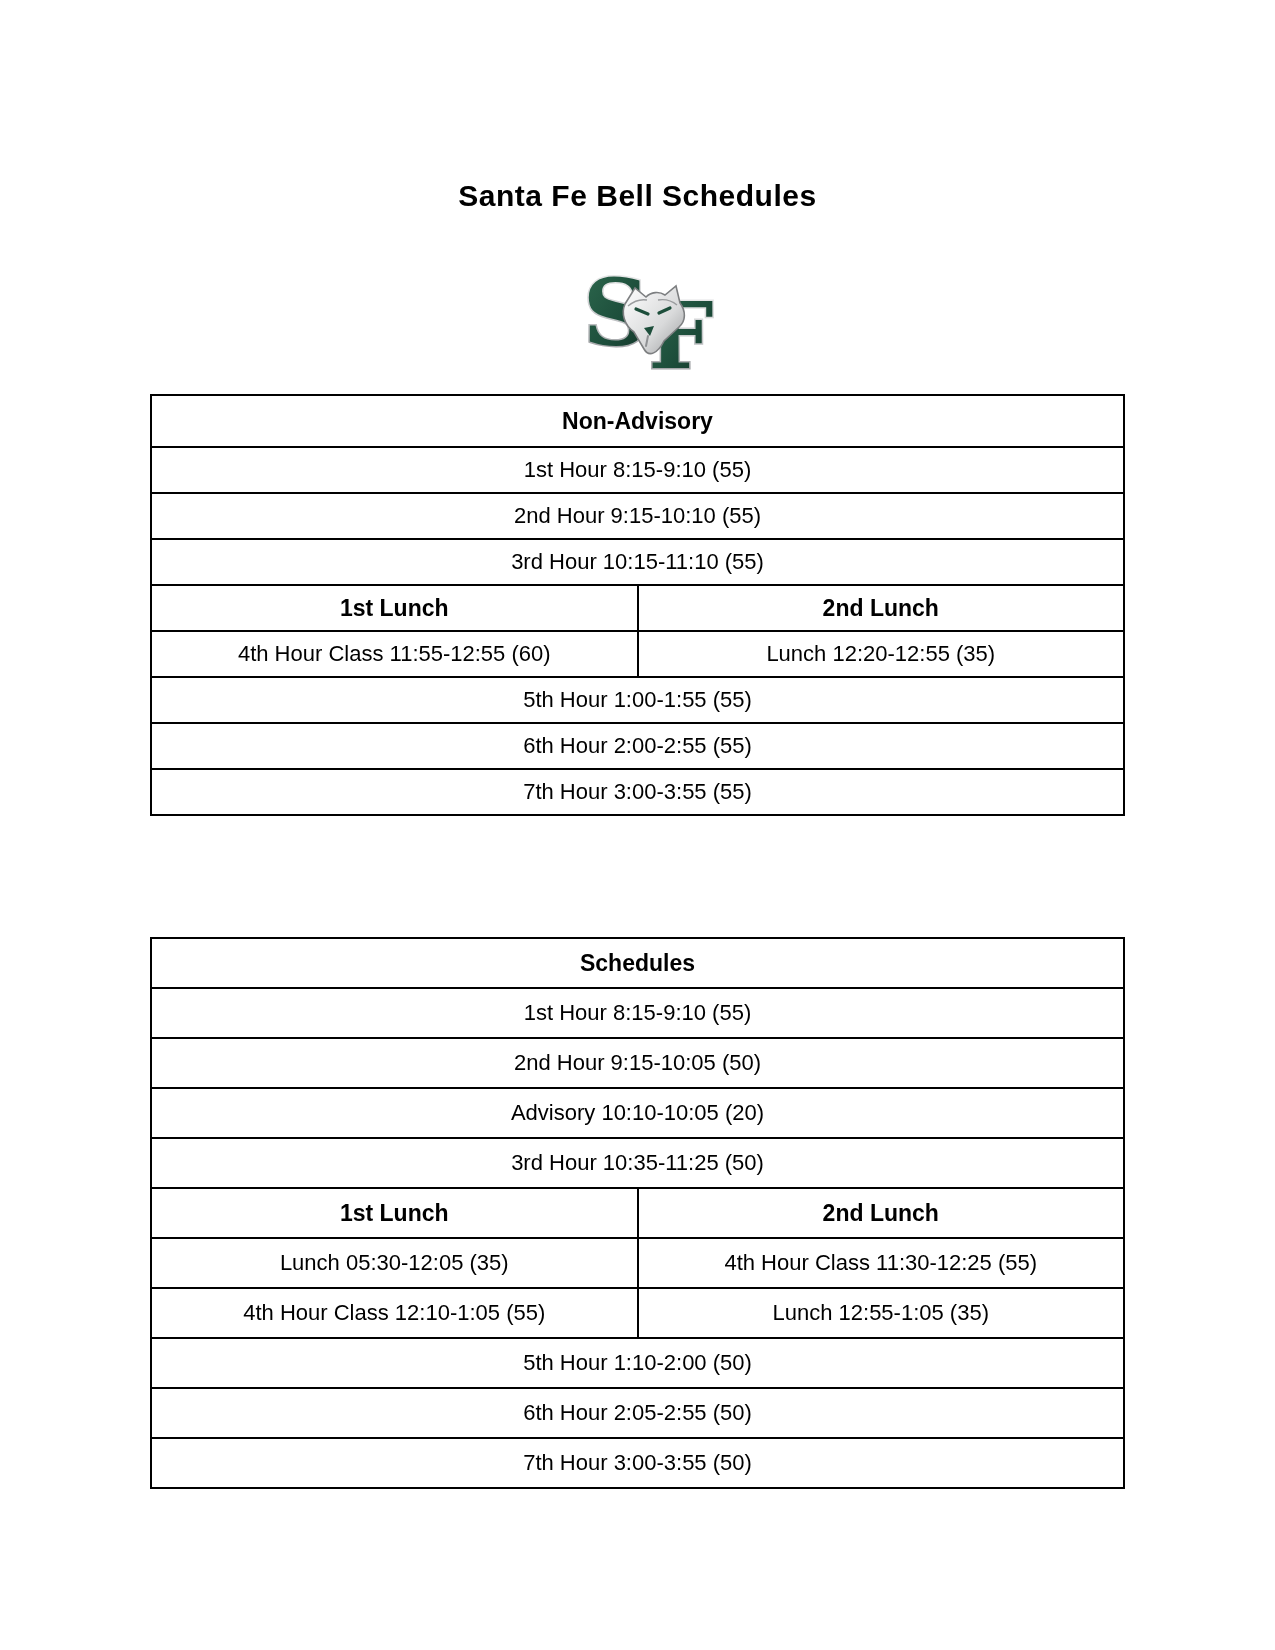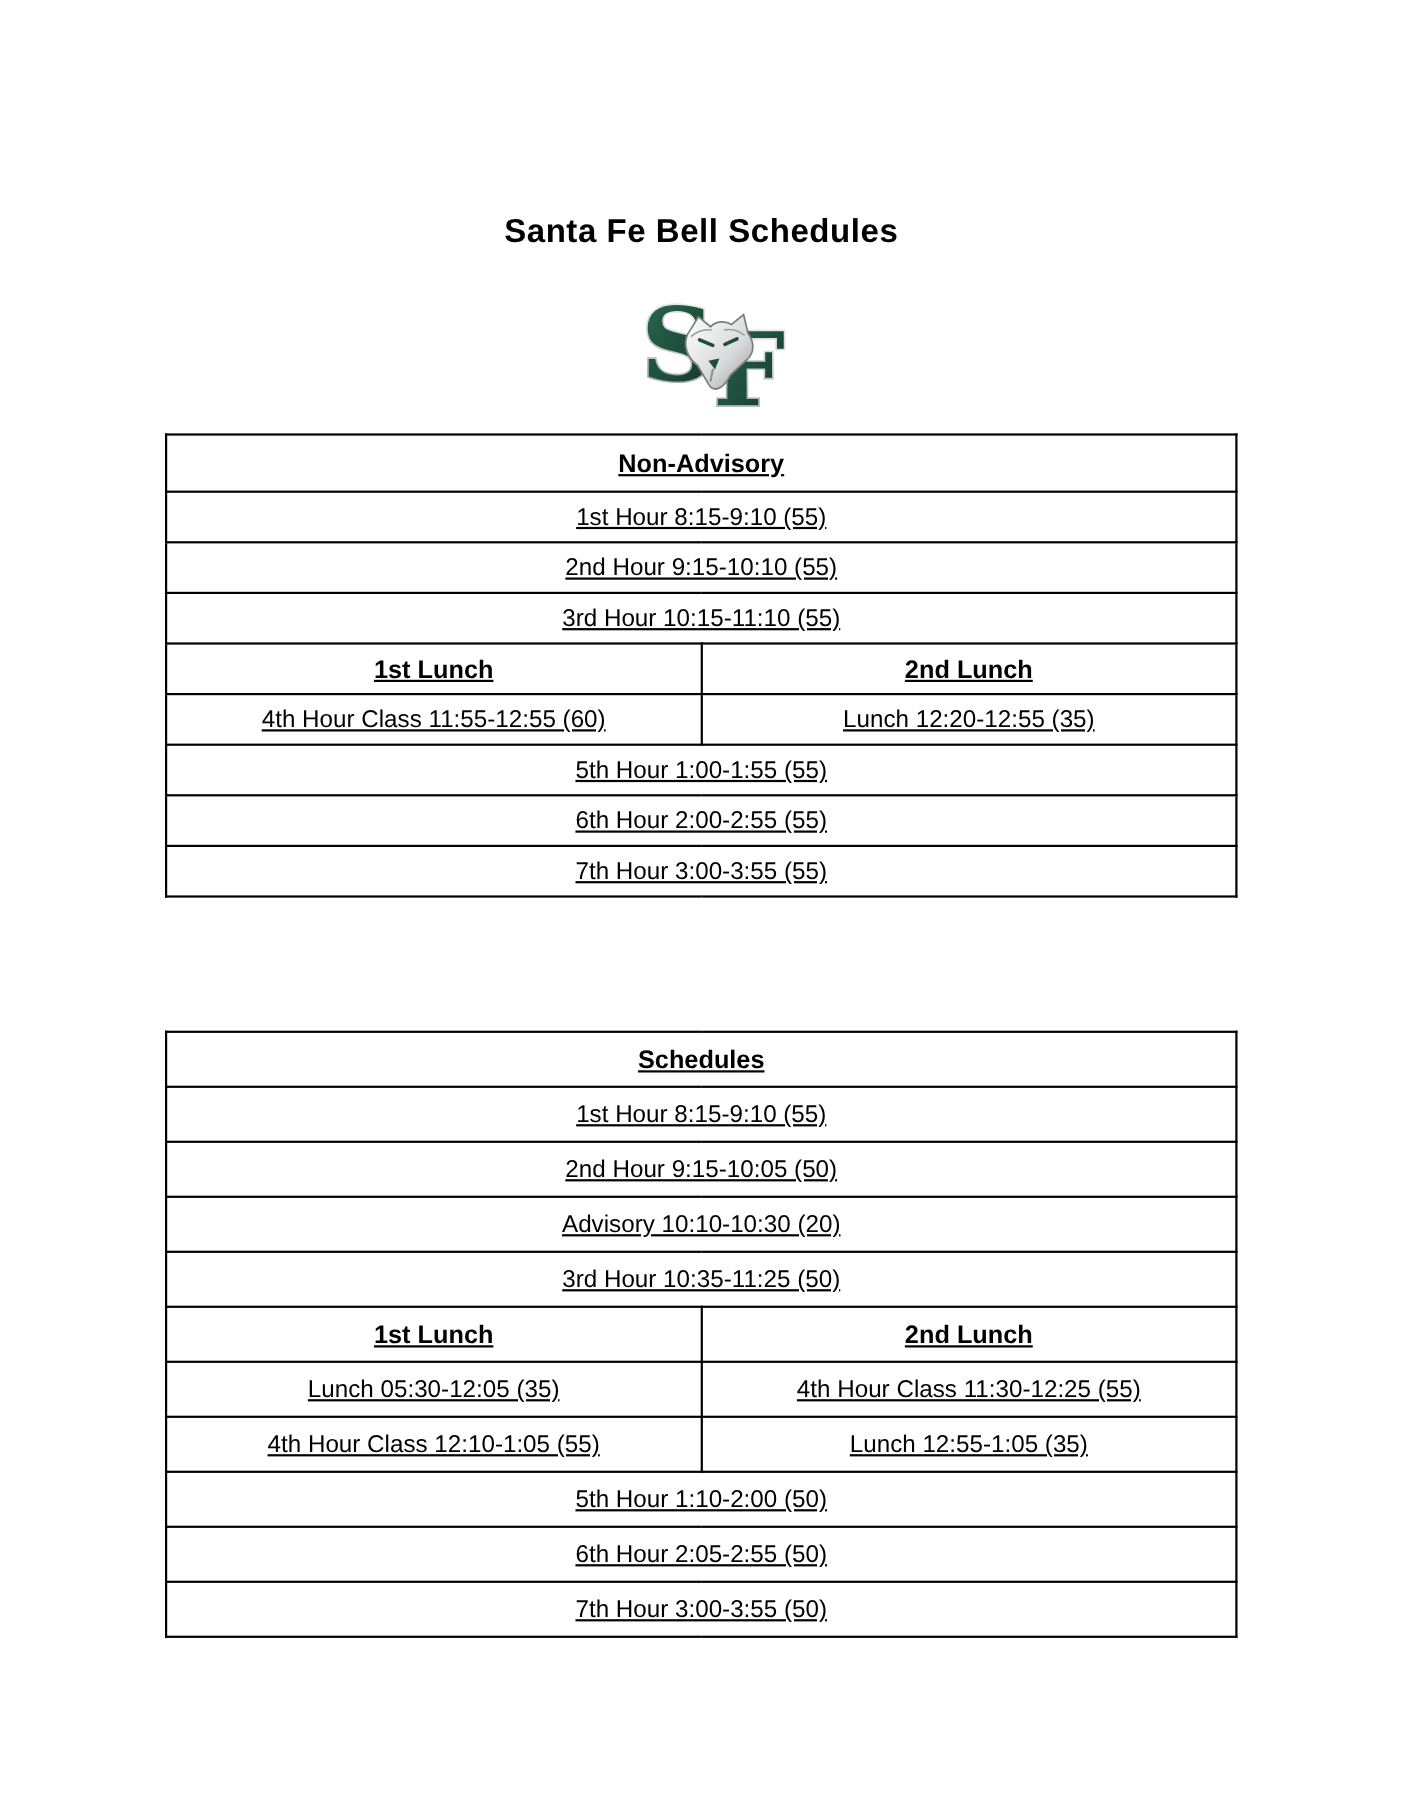--- a/index.html
+++ b/index.html
@@ -7,21 +7,21 @@
     position: relative;
     width: 1275px;
     height: 1650px;
     background: #ffffff;
     color: #000000;
     font-family: "Liberation Sans", sans-serif;
     overflow: hidden;
   }
   .title-block {
     position: absolute;
-    top: 191px;
+    top: 176px;
     left: 0;
     width: 100%;
     text-align: center;
     font-weight: bold;
     font-size: 30px;
     line-height: 40px;
     letter-spacing: 0.5px;
   }
   .logo-wrap {
     position: absolute;
@@ -32,21 +32,20 @@
   }
   table.schedule {
     position: absolute;
     left: 150px;
     width: 975px;
     border-collapse: collapse;
     table-layout: fixed;
     text-align: center;
     font-size: 22px;
     color: #000000;
-    text-decoration: underline;
   }
   table.schedule td {
     border: 2px solid #000000;
     padding: 0 6px;
     height: 44px;
     vertical-align: middle;
   }
   table.t1 { top: 394px; }
   table.t2 { top: 937px; }
   table.t2 td { height: 48px; }
@@ -142,21 +141,21 @@
       <tr class="section-header">
         <td colspan="2">Schedules</td>
       </tr>
       <tr>
         <td colspan="2">1st Hour 8:15-9:10 (55)</td>
       </tr>
       <tr>
         <td colspan="2">2nd Hour 9:15-10:05 (50)</td>
       </tr>
       <tr>
-        <td colspan="2">Advisory 10:10-10:30 (20)</td>
+        <td colspan="2">Advisory 10:10-10:05 (20)</td>
       </tr>
       <tr>
         <td colspan="2">3rd Hour 10:35-11:25 (50)</td>
       </tr>
       <tr class="lunch-header">
         <td>1st Lunch</td>
         <td>2nd Lunch</td>
       </tr>
       <tr>
         <td>Lunch 05:30-12:05 (35)</td>

